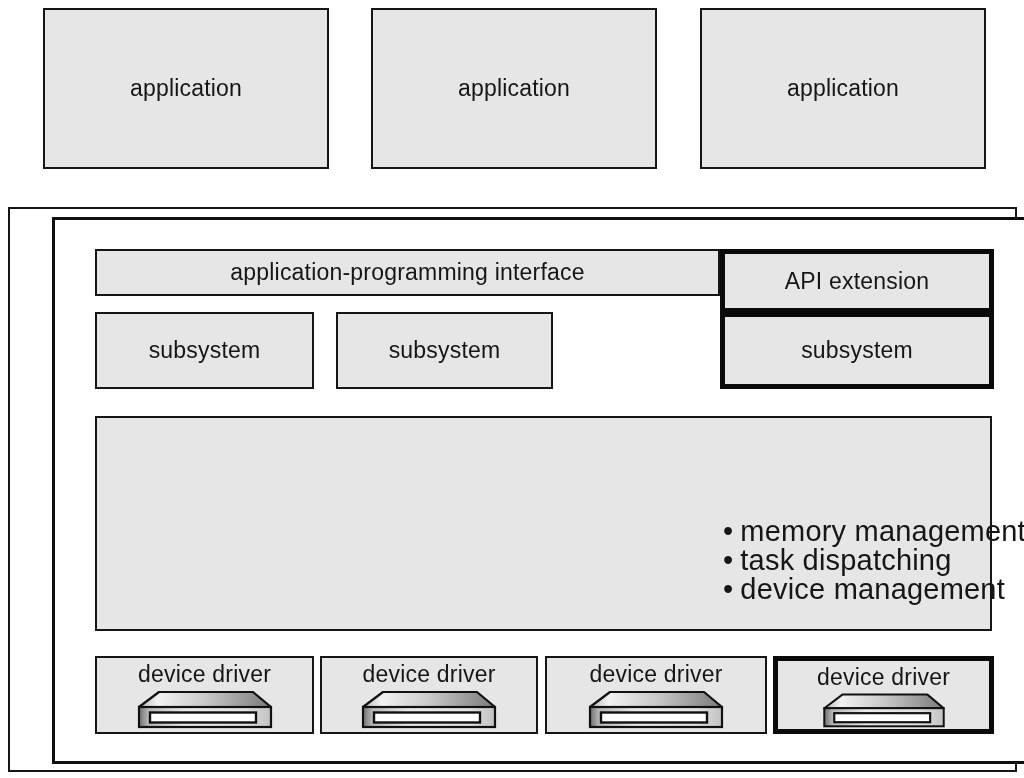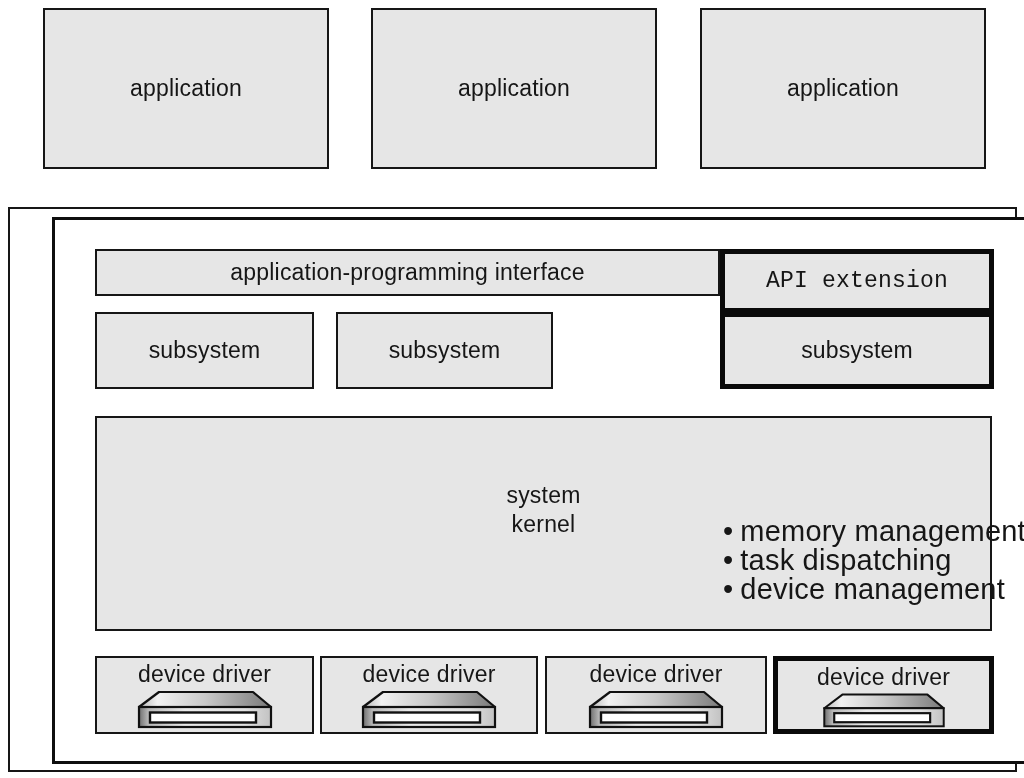--- a/index.html
+++ b/index.html
@@ -50,21 +50,21 @@
     position: absolute;
     box-sizing: border-box;
     left: 14px; top: 8px;
     width: 981px; height: 547px;
     border: 3px solid #0e0e0e;
     background: #ffffff;
     margin-left: 28px;
   }
   
   #api-bar       { left:  40px; top:  29px; width: 625px; height: 47px; }
-  #api-extension { left: 665px; top:  29px; width: 274px; height: 64px; font-family: Liberation Mono, monospace; }
+  #api-extension { left: 665px; top:  29px; width: 274px; height: 64px; }
   #subsystem1    { left:  40px; top:  92px; width: 219px; height: 77px; }
   #subsystem2    { left: 281px; top:  92px; width: 217px; height: 77px; }
   #subsystem3    { left: 665px; top:  92px; width: 274px; height: 77px; }
 
   #kernel-box {
     left: 40px; top: 196px; width: 897px; height: 215px;
     display: block;
   }
   .kernel-title {
     position: absolute;
@@ -145,24 +145,20 @@
         <span>subsystem</span>
       </div>
       <div id="subsystem2" class="gbox thin">
         <span>subsystem</span>
       </div>
       <div id="subsystem3" class="gbox thick">
         <span>subsystem</span>
       </div>
 
       <div id="kernel-box" class="gbox thin">
-        <div class="kernel-title">
-          <div>system</div>
-          <div>kernel</div>
-        </div>
         <div class="kernel-bullets">
           <div class="bullet-line"><span class="bullet-glyph">•</span><span>memory management</span></div>
           <div class="bullet-line"><span class="bullet-glyph">•</span><span>task dispatching</span></div>
           <div class="bullet-line"><span class="bullet-glyph">•</span><span>device management</span></div>
         </div>
       </div>
 
       <div id="driver1" class="gbox thin driver-box">
         <span class="driver-label">device driver</span>
         <svg class="drive-icon" width="140" height="42" viewBox="0 0 140 42">

